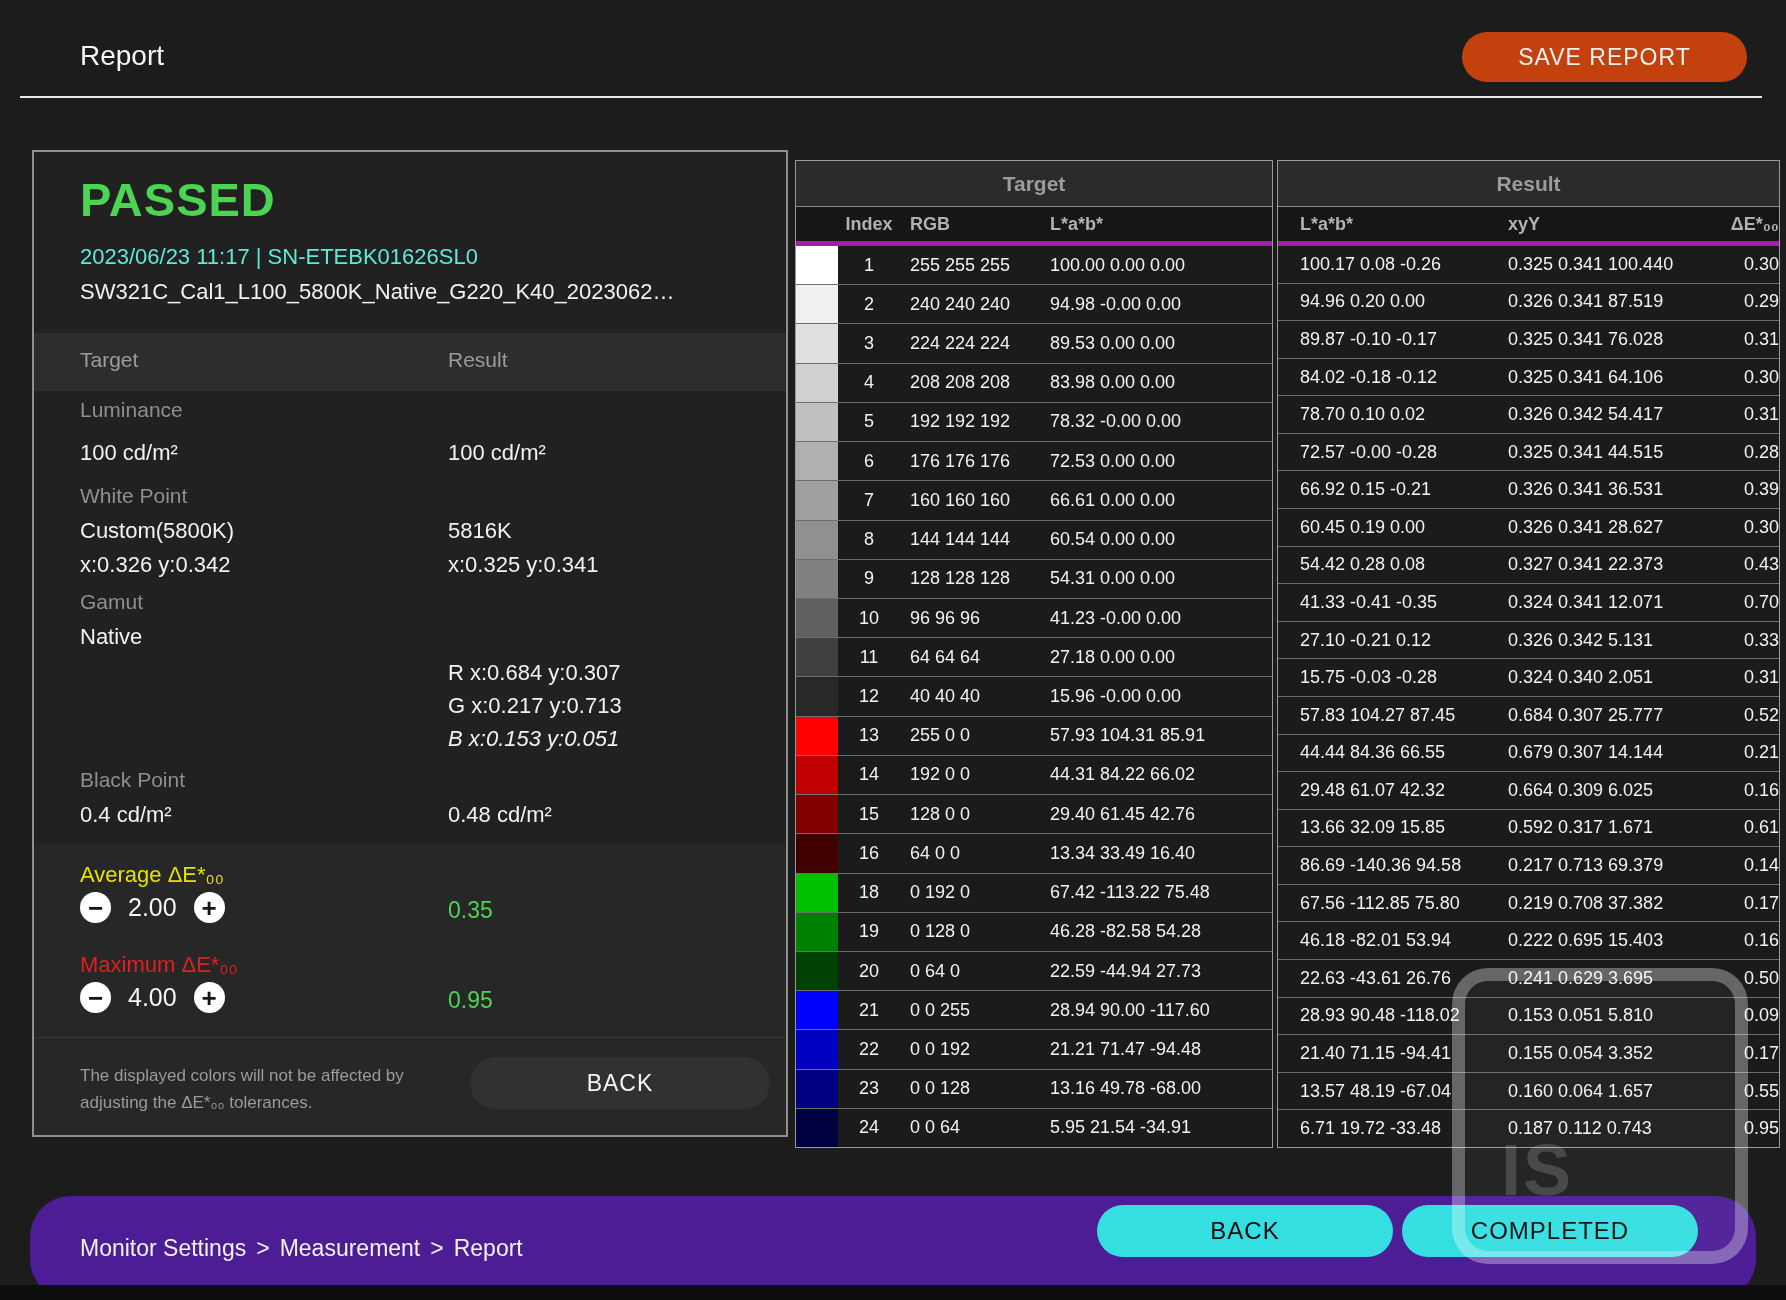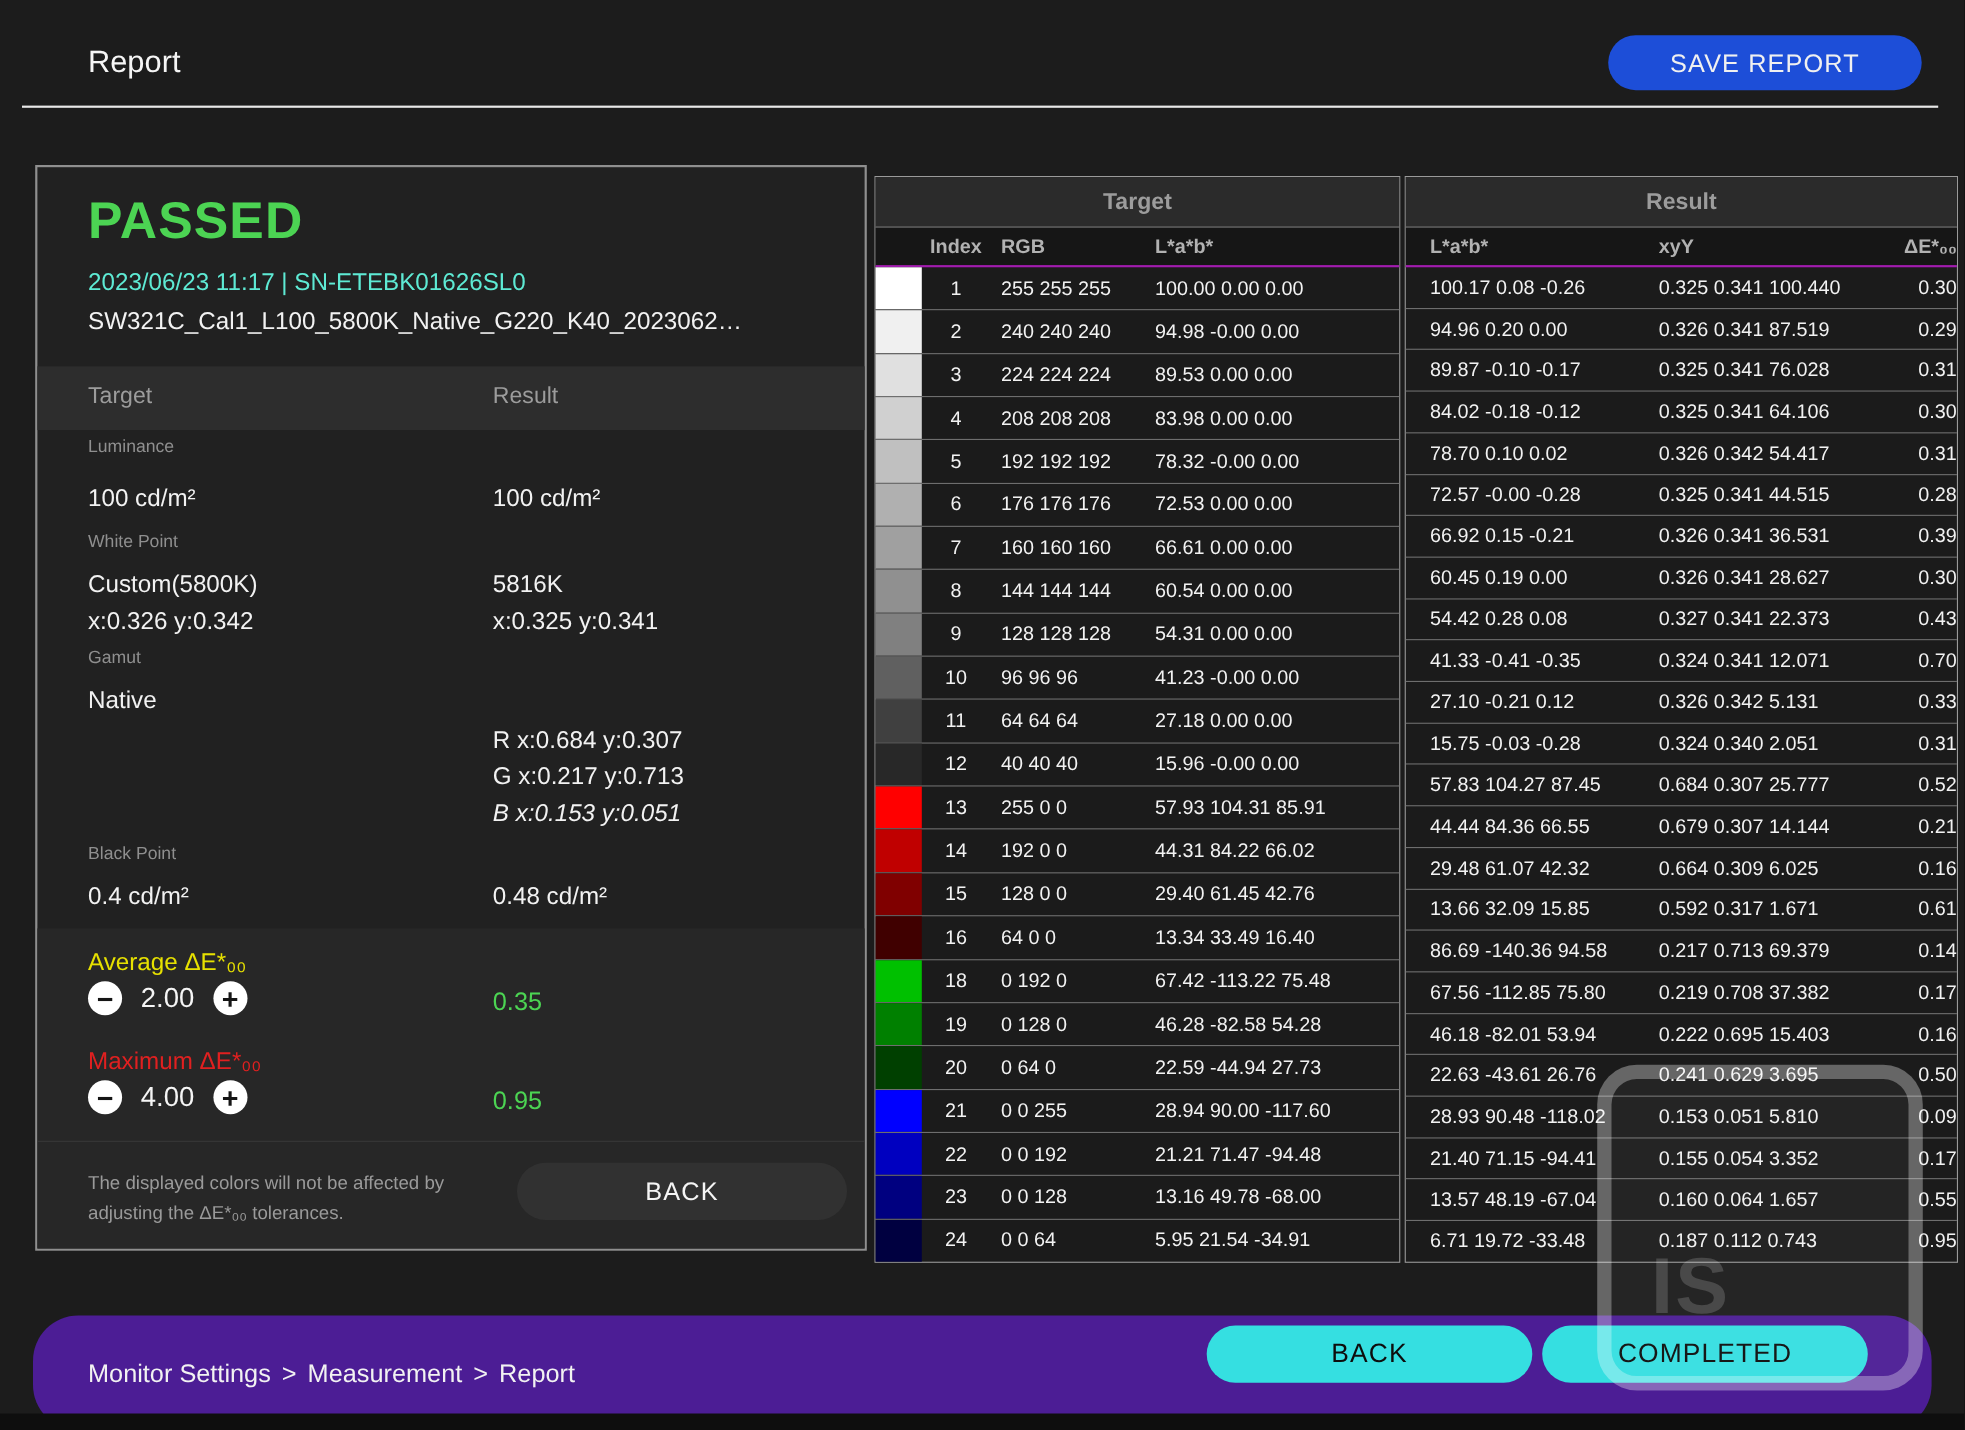--- a/index.html
+++ b/index.html
@@ -6,37 +6,37 @@
   #app{
     position:relative;width:1786px;height:1300px;overflow:hidden;
     background:#1c1c1c;
     font-family:"Liberation Sans","DejaVu Sans",sans-serif;
     color:#f2f2f2;
   }
   
   .app-title{position:absolute;left:80px;top:40px;font-size:28px;color:#f5f5f5;}
   .save-btn{
     position:absolute;left:1462px;top:32px;width:285px;height:50px;
-    background:#1d4ed8;border:none;border-radius:25px;
+    background:#c2410c;border:none;border-radius:25px;
     color:#f0f0f0;font-size:23px;letter-spacing:1px;
     font-family:inherit;display:flex;align-items:center;justify-content:center;cursor:pointer;
   }
   .header-rule{position:absolute;left:20px;top:96px;width:1742px;height:2px;background:#e8e8e8;}
   
   .summary-panel{
     position:absolute;left:32px;top:150px;width:756px;height:987px;
     background:#212121;border:2px solid #8f8f8f;box-sizing:border-box;
   }
   .passed{position:absolute;left:46px;top:20px;font-size:47px;font-weight:bold;letter-spacing:1px;color:var(--passed,#4cd453);}
   .meta-line{position:absolute;left:46px;top:92px;font-size:22px;color:#5eead4;white-space:nowrap;}
   .file-name{position:absolute;left:46px;top:127px;font-size:22px;color:#f2f2f2;white-space:nowrap;}
   .band{position:absolute;left:0;top:181px;width:100%;height:58px;background:#2d2d2d;}
   .band span{position:absolute;top:15px;font-size:21px;color:#9c9c9c;}
   .band .b-target{left:46px;} .band .b-result{left:414px;}
-  .lbl{position:absolute;font-size:16px;color:#8f8f8f;white-space:nowrap;}
+  .lbl{position:absolute;font-size:21px;color:#8f8f8f;white-space:nowrap;}
   .val{position:absolute;font-size:22px;color:#f2f2f2;white-space:nowrap;}
   .col1{left:46px;} .col2{left:414px;}
   .tol-section{position:absolute;left:0;top:692px;width:100%;height:193px;background:#272727;}
   .note-section{position:absolute;left:0;top:885px;width:100%;height:98px;background:#272727;border-top:1px solid #3a3a3a;box-sizing:border-box;}
   .tol-label{position:absolute;font-size:22px;white-space:nowrap;}
   .tol-avg{color:var(--warn,#e7e100);}
   .tol-max{color:var(--error,#e02020);}
   .stepper{position:absolute;display:flex;align-items:center;gap:17px;}
   .step-btn{
     width:31px;height:31px;border-radius:50%;background:#ffffff;color:#151515;border:none;
@@ -50,21 +50,21 @@
     position:absolute;left:436px;top:905px;width:300px;height:52px;border-radius:26px;
     background:#313131;border:none;color:#f5f5f5;font-size:23px;letter-spacing:1px;
     font-family:inherit;display:flex;align-items:center;justify-content:center;cursor:pointer;
   }
   
   .mbox{position:absolute;top:160px;background:#1b1b1b;border:1px solid #9a9a9a;box-sizing:border-box;display:flex;flex-direction:column;}
   .target-box{left:795px;width:478px;height:988px;}
   .result-box{left:1277px;width:503px;height:988px;}
   .box-title{height:45px;flex:none;background:#2b2b2b;border-bottom:1px solid #8a8a8a;
     display:flex;align-items:center;justify-content:center;font-size:21px;font-weight:bold;color:#9c9c9c;}
-  .col-header{height:34px;flex:none;background:#161616;border-bottom:2px solid #a21caf;
+  .col-header{height:34px;flex:none;background:#161616;border-bottom:5px solid #a21caf;
     display:grid;align-items:center;font-size:18px;font-weight:bold;color:#b2b2b2;}
   .rows{flex:1;display:flex;flex-direction:column;}
   .trow,.rrow{flex:1;display:grid;align-items:center;font-size:18px;color:#f2f2f2;border-top:1px solid #6e6e6e;}
   .rows > :first-child{border-top:none;}
   .tgrid{grid-template-columns:42px 62px 140px 1fr;}
   .rgrid{grid-template-columns:215px 205px 1fr;}
   .c-index{text-align:center;}
   .c-rgb,.c-lab{padding-left:10px;}
   .c-rlab{padding-left:22px;}
   .c-xyy{padding-left:15px;}

